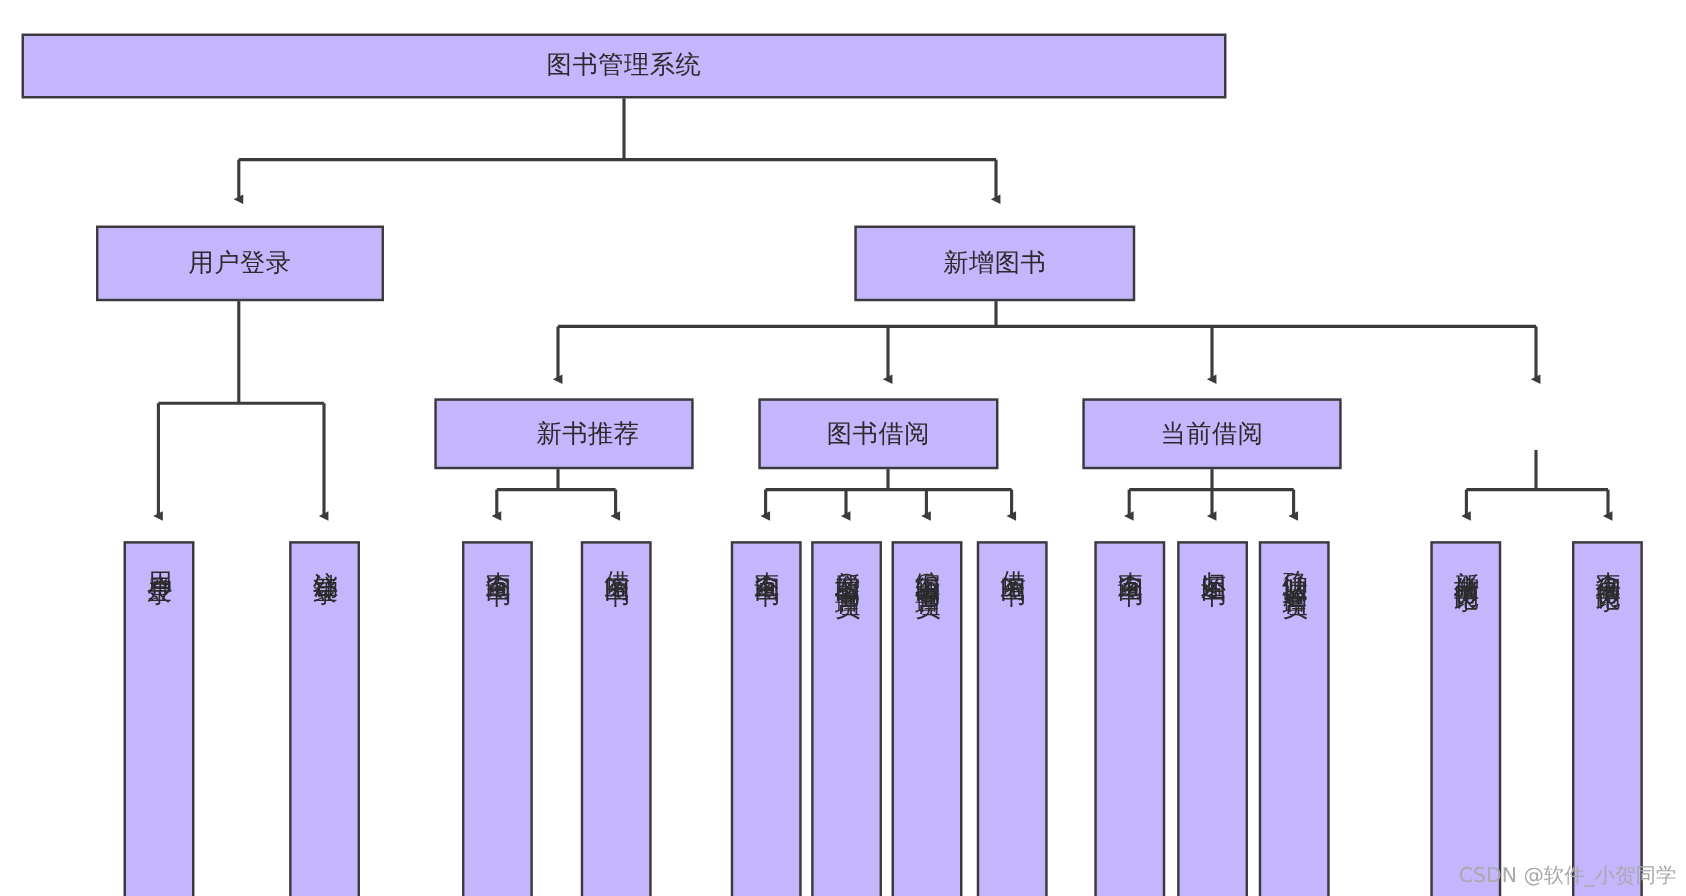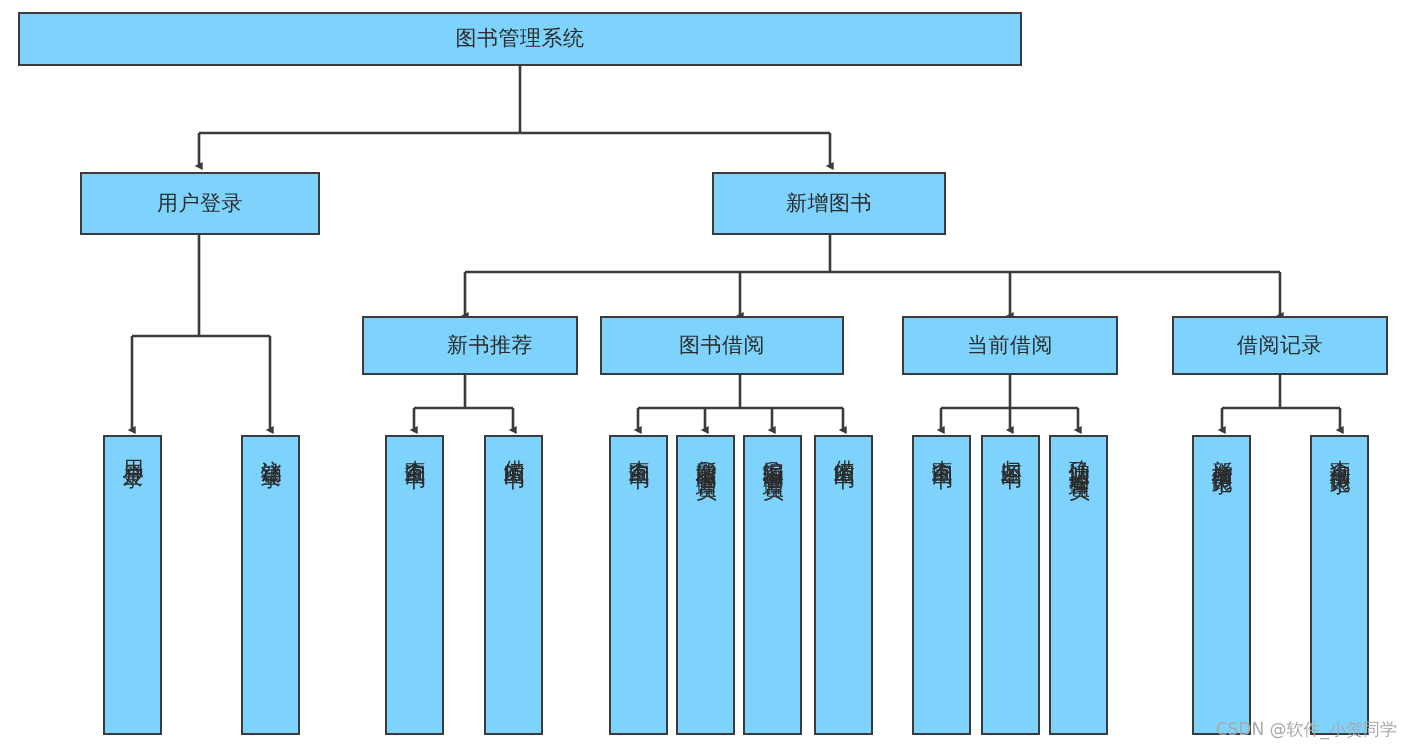--- a/index.html
+++ b/index.html
@@ -23,25 +23,26 @@
     position: absolute;
     left: 0;
     top: 0;
     width: 1405px;
     height: 747px;
   }
   .node {
     position: absolute;
     box-sizing: border-box;
     border: 2px solid #3b3b3b;
-    background: #7dd3fc;
+    background: #c4b5fd;
     display: flex;
     align-items: center;
     justify-content: center;
     color: #2b2b2b;
+    margin-top: 16px;
   }
   .node-label {
     font-family: "DejaVu Sans", "Liberation Sans", sans-serif;
     color: #2b2b2b;
     line-height: 1.12;
     text-align: center;
     white-space: pre;
   }
   .node.h .node-label {
     font-size: 21px;
@@ -133,31 +134,28 @@
   </div>
 
   <div class="node h" style="left:712px; top:172px; width:234px; height:63px;">
     <span class="node-label">新增图书</span>
   </div>
 
   <div class="node h" style="left:362px; top:316px; width:216px; height:59px;padding-left:40px;">
     <span class="node-label">新书推荐</span>
   </div>
 
-  <div class="node h" style="left:600px; top:316px; width:244px; height:59px;">
+  <div class="node h" style="left:632px; top:316px; width:200px; height:59px;">
     <span class="node-label">图书借阅</span>
   </div>
 
   <div class="node h" style="left:902px; top:316px; width:216px; height:59px;">
     <span class="node-label">当前借阅</span>
   </div>
 
-  <div class="node h" style="left:1172px; top:316px; width:216px; height:59px;">
-    <span class="node-label">借阅记录</span>
-  </div>
 
   <div class="node v" style="left:103px; top:435px; width:59px; height:300px;">
     <span class="node-label">用户登录</span>
   </div>
 
   <div class="node v" style="left:241px; top:435px; width:59px; height:300px;">
     <span class="node-label">注销登录</span>
   </div>
 
   <div class="node v" style="left:385px; top:435px; width:59px; height:300px;">

